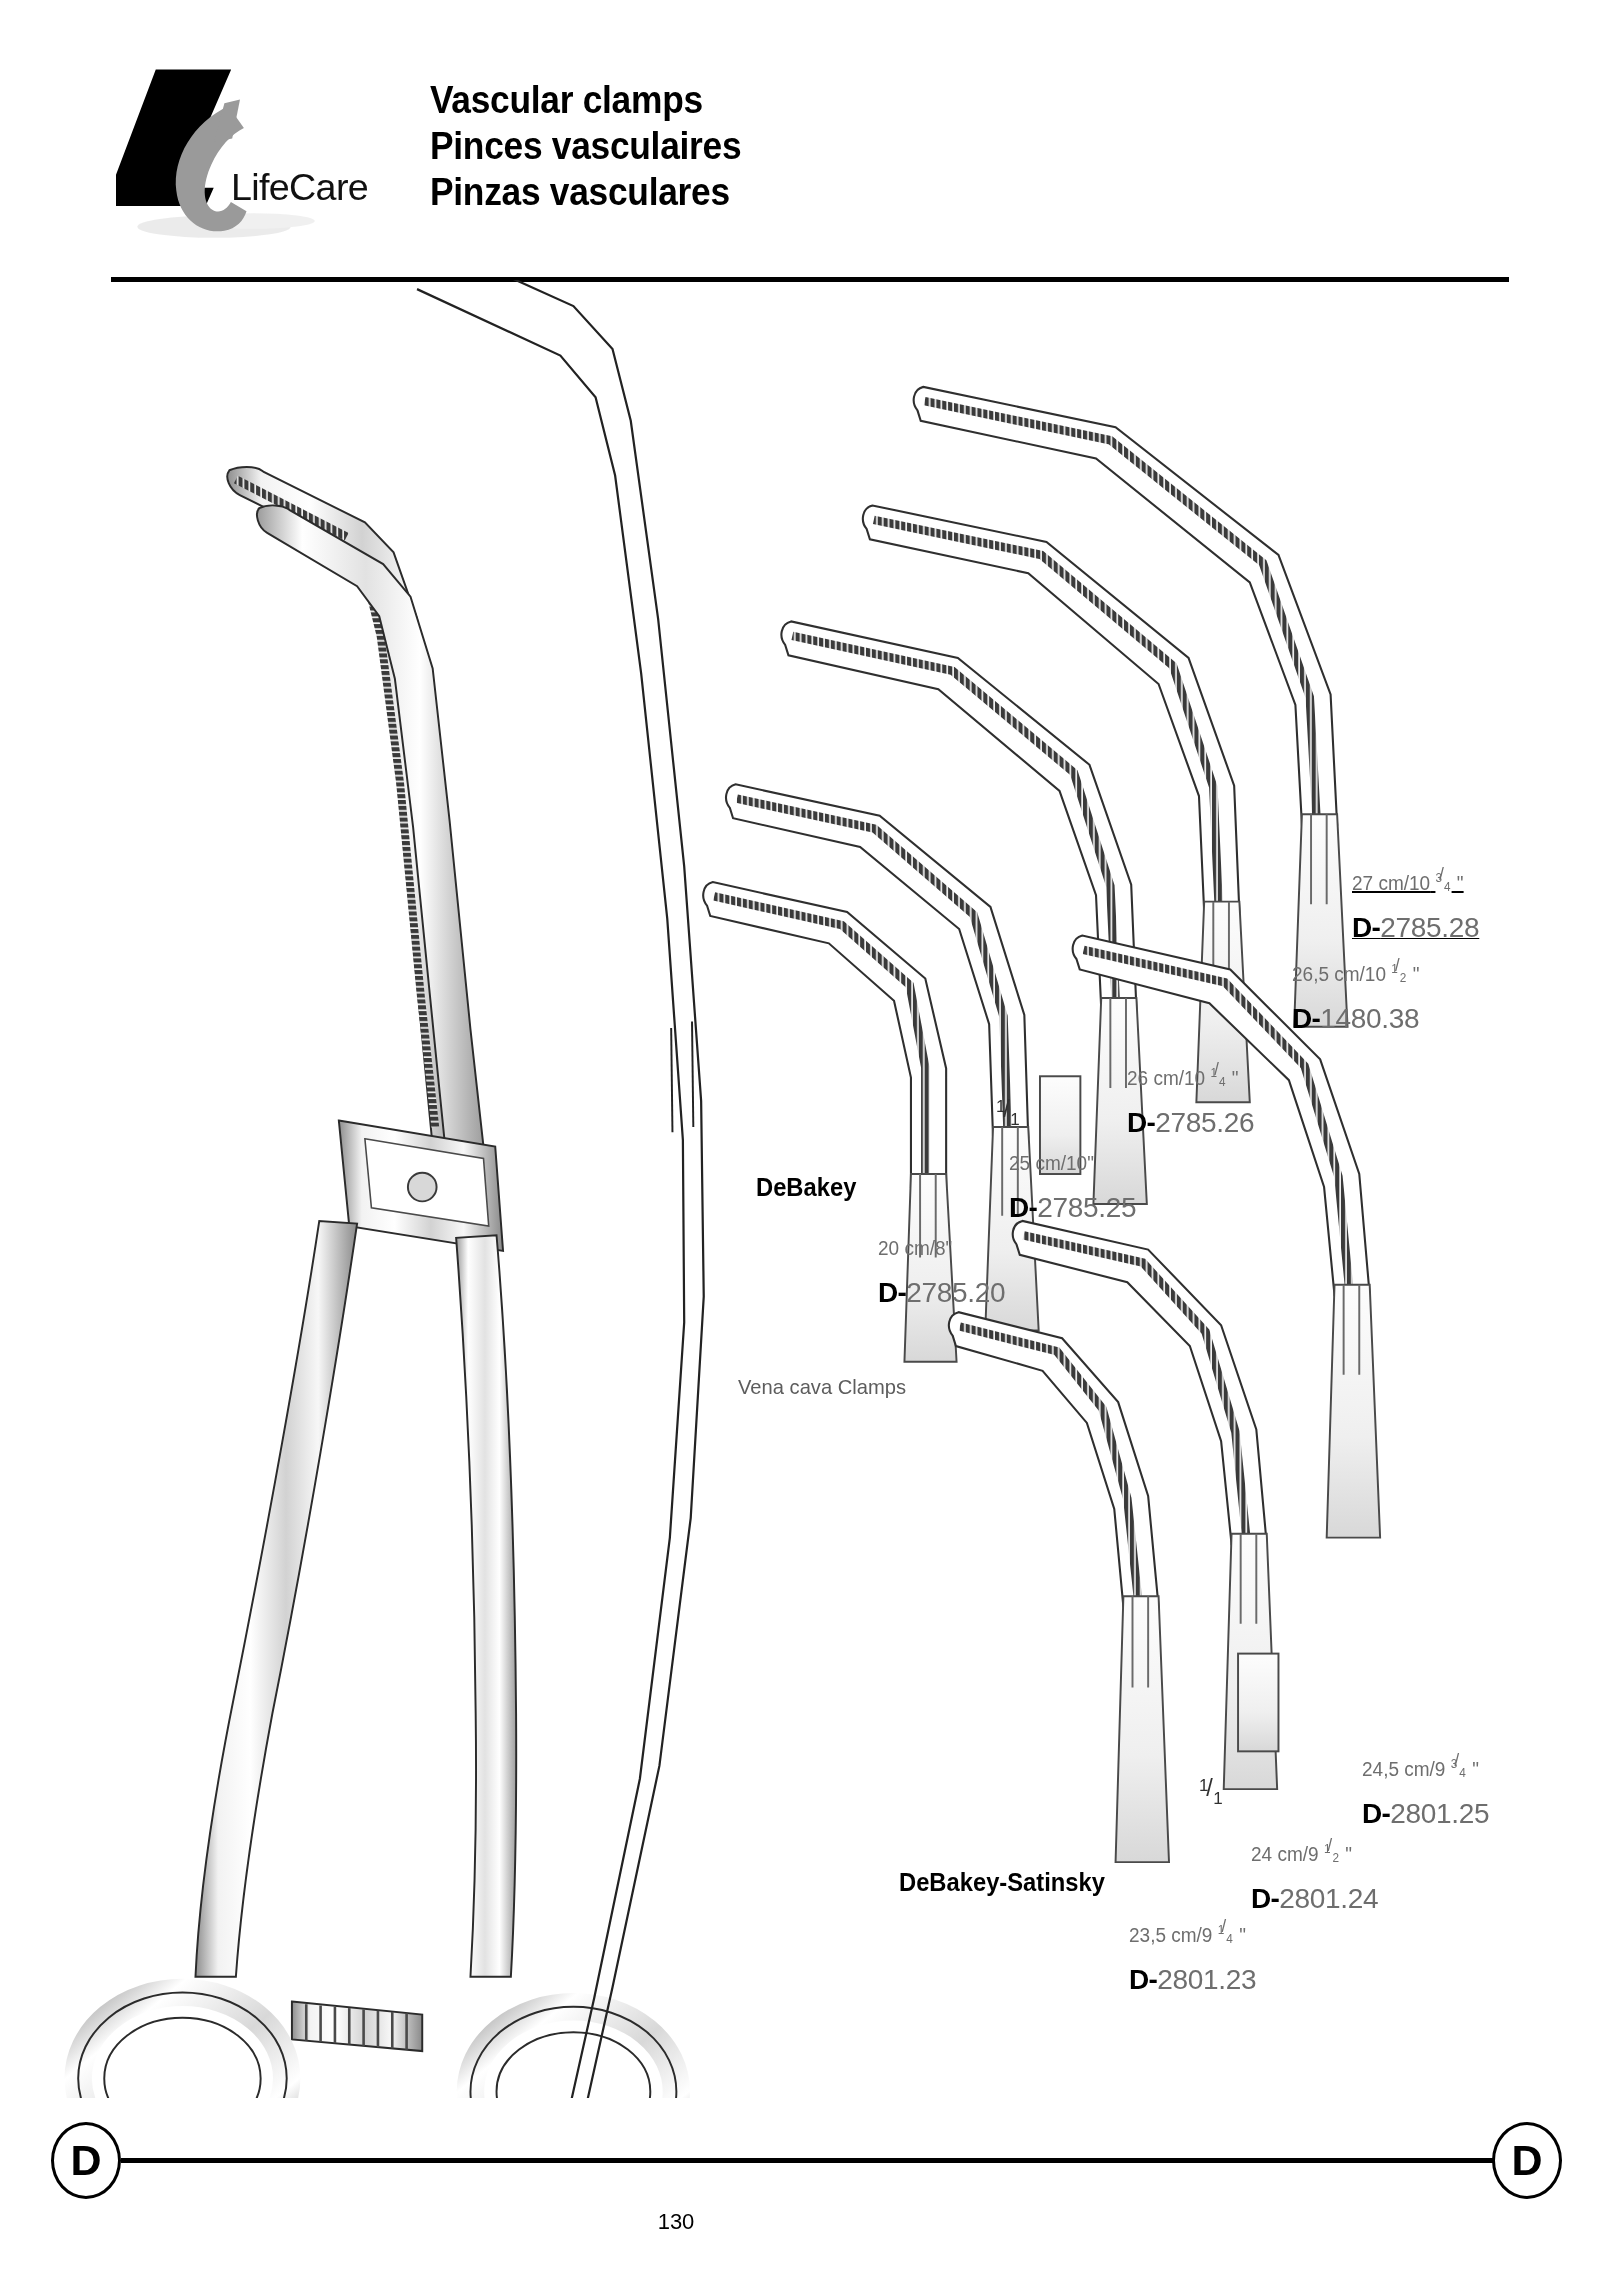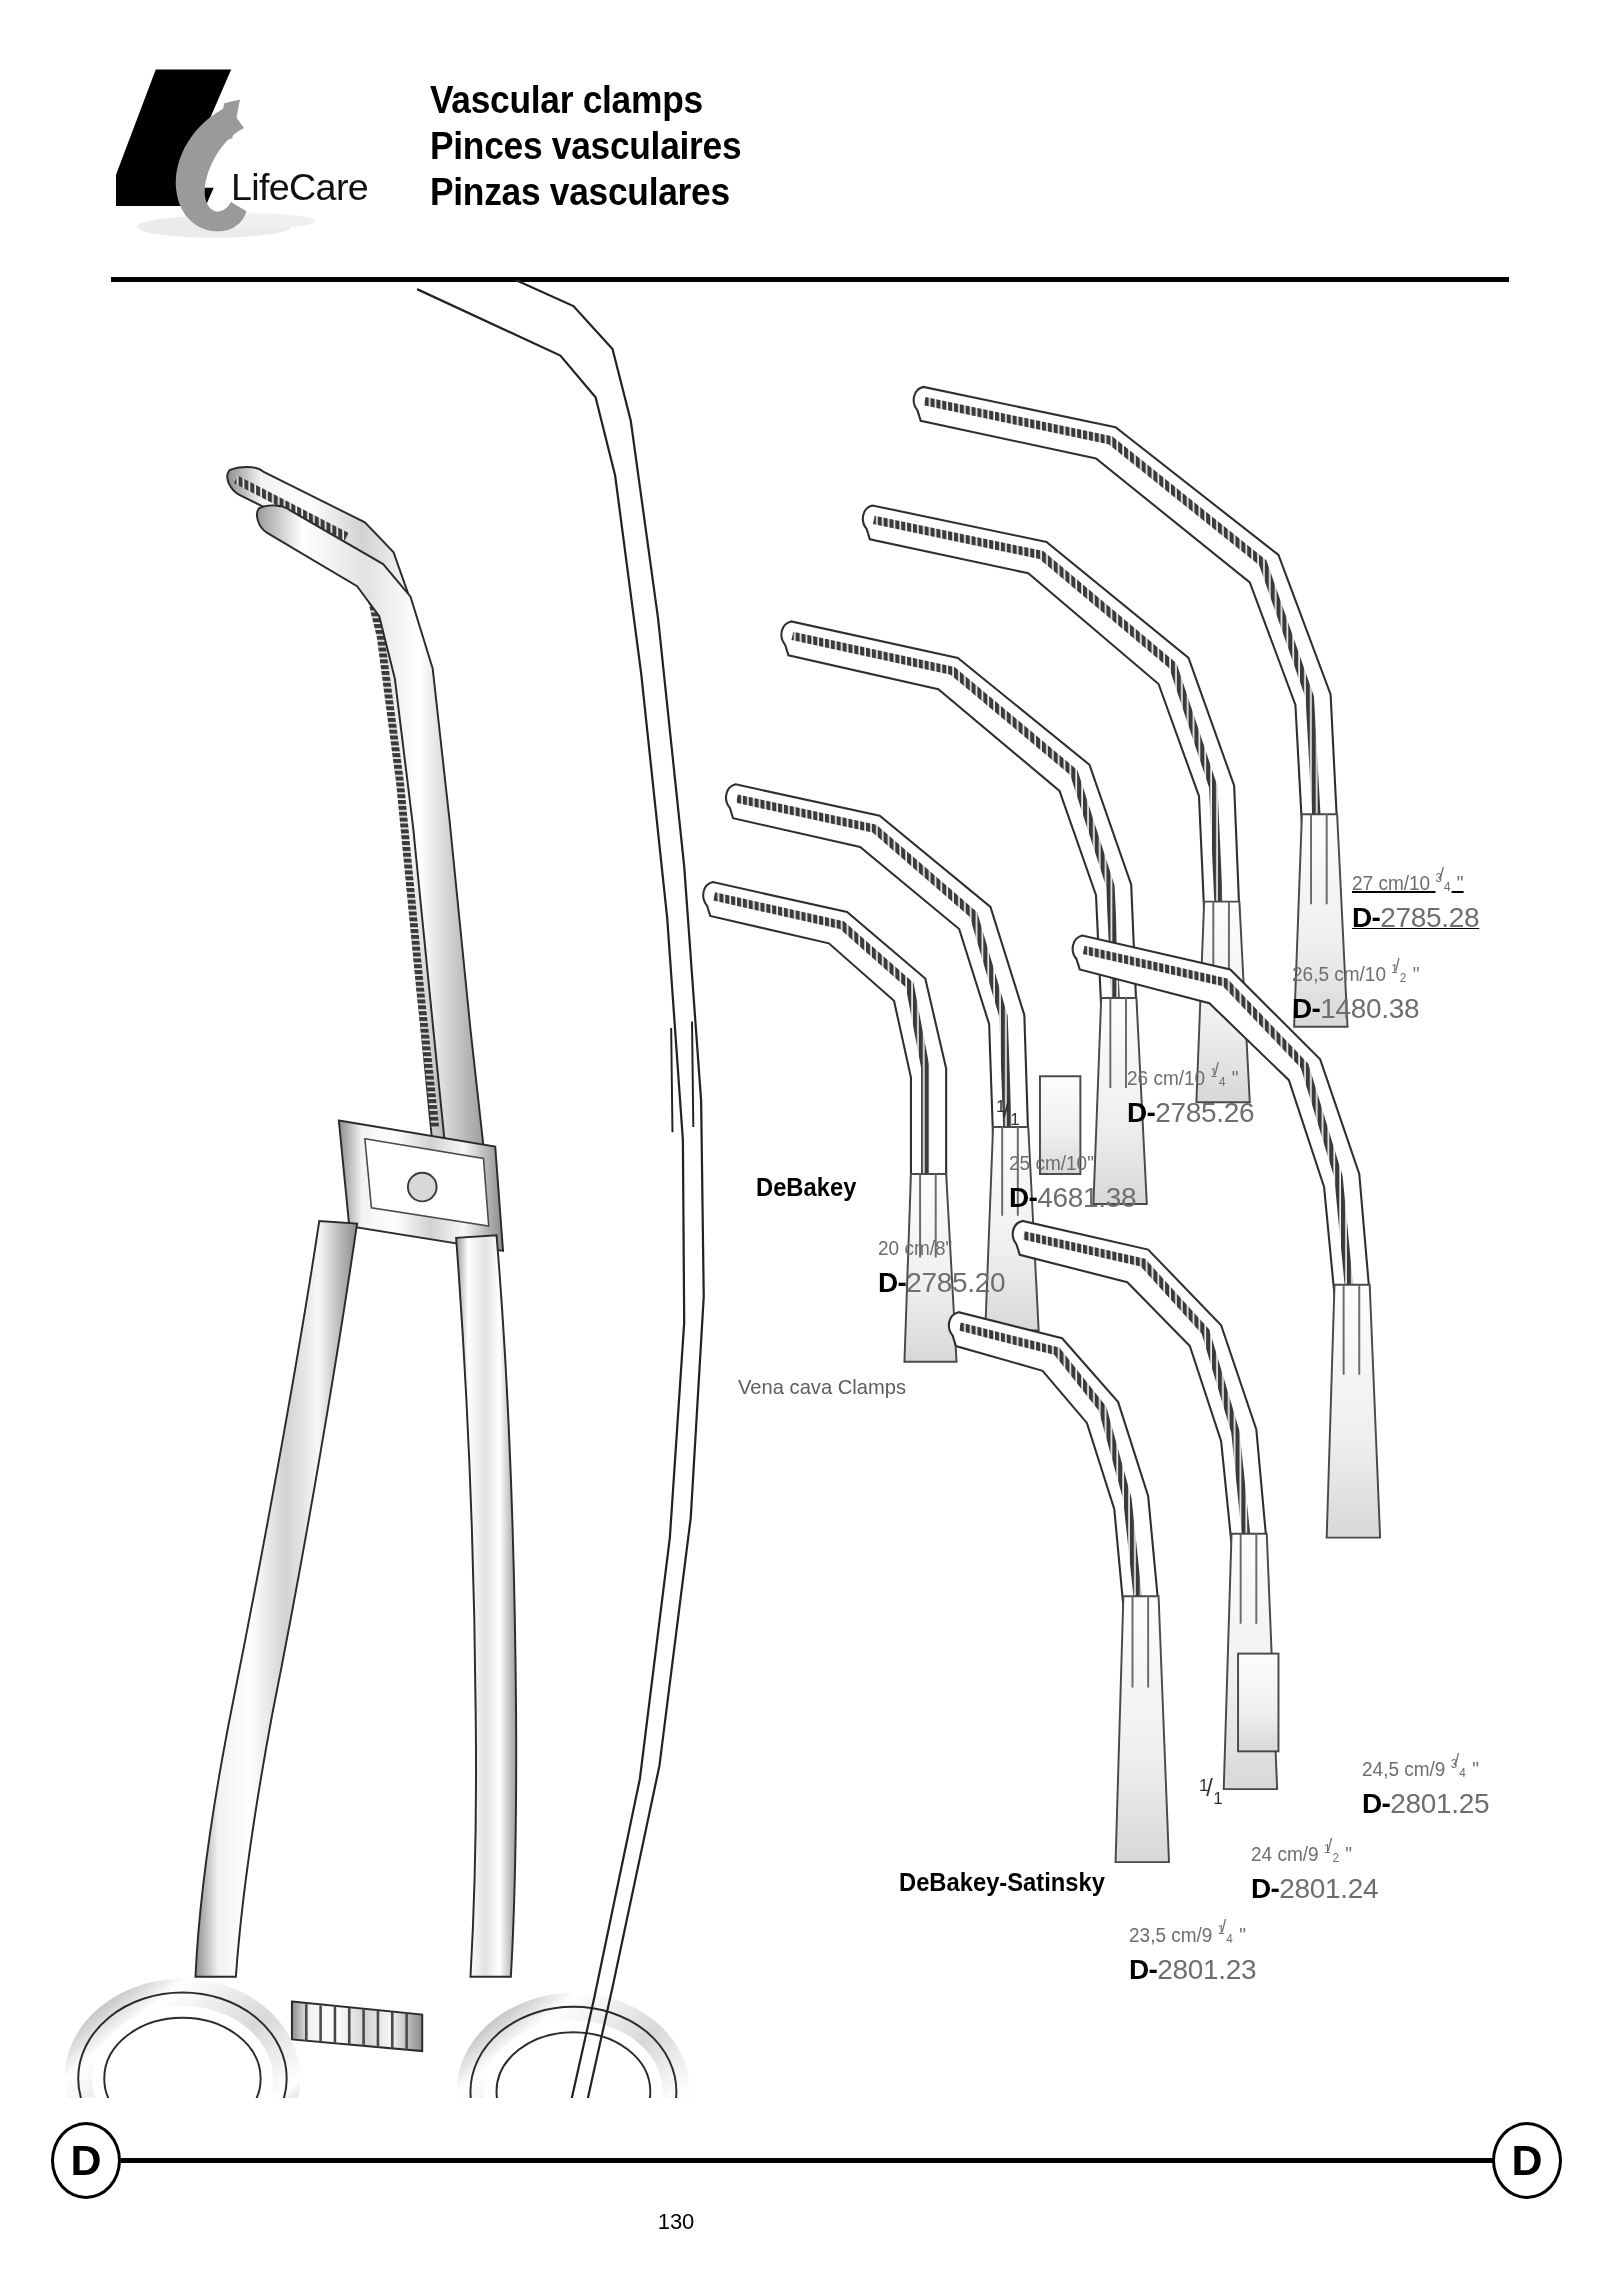--- a/index.html
+++ b/index.html
@@ -28,21 +28,21 @@
   
   .plate{position:absolute;left:0;top:280px;width:1616px;height:1818px;}
   .plate svg{display:block;}
 
   
   .lbl{position:absolute;white-space:nowrap;}
   .lbl .size{
     display:block;font-size:20px;color:#6e6e6e;line-height:23.5px;
     letter-spacing:0px;transform:scaleX(0.95);transform-origin:left center;
   }
-  .lbl .code{display:block;line-height:31px;margin-top:6px;}
+  .lbl .code{display:block;line-height:31px;margin-top:16px;}
   .lbl .code .pfx{font-size:28px;color:#000;font-weight:700;letter-spacing:-0.7px;}
   .lbl .code .num{font-size:28px;color:#6e6e6e;font-weight:400;letter-spacing:-0.3px;}
   .fam{
     position:absolute;font-size:25px;font-weight:bold;color:#000;
     white-space:nowrap;transform:scaleX(0.95);transform-origin:left center;
   }
   .section-note{
     position:absolute;font-size:21px;color:#5d5d5d;white-space:nowrap;
     transform:scaleX(0.96);transform-origin:left center;
   }
@@ -447,21 +447,21 @@
   <div class="lbl" style="left:878px;top:1237px;">
     <span class="size">20 cm/8"</span>
     <span class="code">
       <span class="pfx">D-</span><span class="num">2785.20</span>
     </span>
   </div>
 
   <div class="lbl" style="left:1009px;top:1152px;">
     <span class="size">25 cm/10"</span>
     <span class="code">
-      <span class="pfx">D-</span><span class="num">4681.38</span>
+      <span class="pfx">D-</span><span class="num">2785.25</span>
     </span>
   </div>
 
   <div class="lbl" style="left:1127px;top:1067px;">
     <span class="size"><span>26 cm/10</span> <span class="frac"><span class="fn">1</span><span class="fs">/</span><span class="fd">4</span></span> "</span>
     <span class="code">
       <span class="pfx">D-</span><span class="num">2785.26</span>
     </span>
   </div>
 

